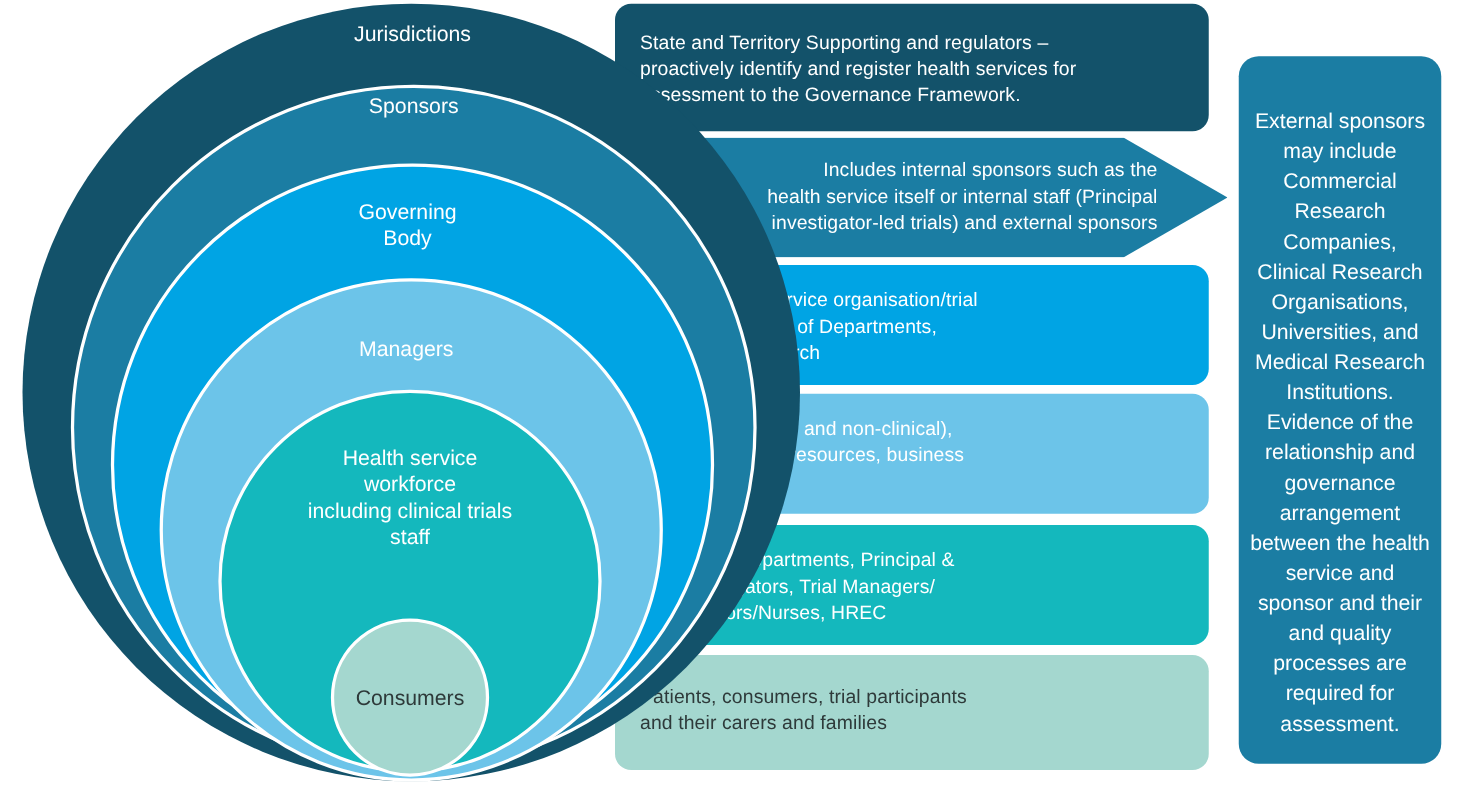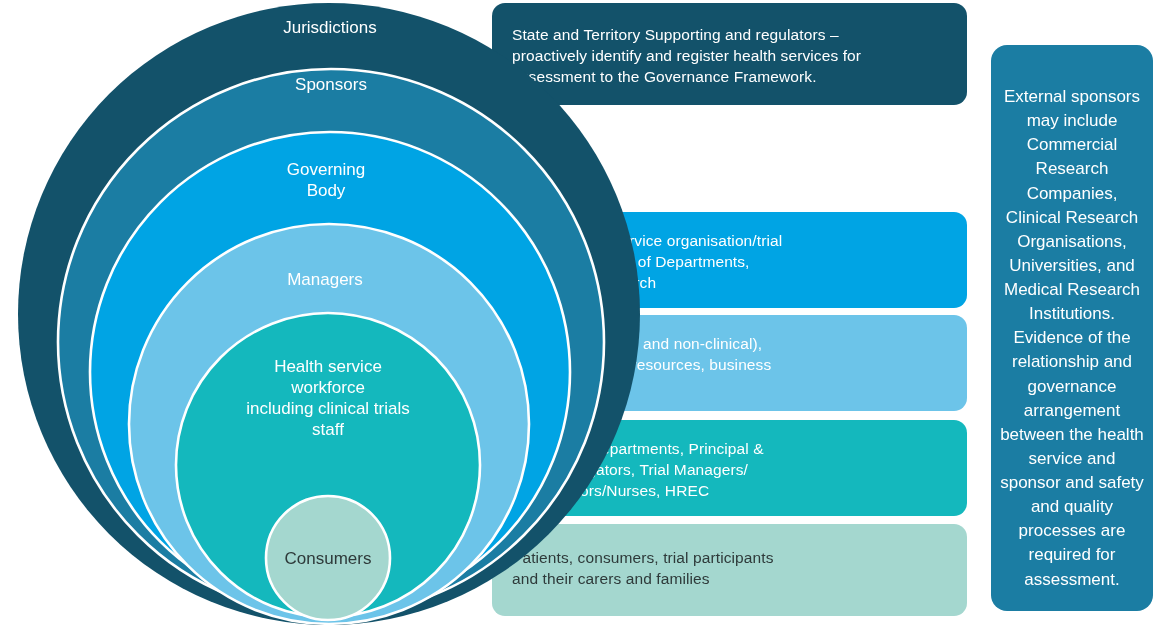--- a/index.html
+++ b/index.html
@@ -133,20 +133,25 @@
 <body>
 
 <div id="stage">
 
   <div class="callout" id="box-jurisdictions">
     <span class="txt">State and Territory Supporting and regulators –
 proactively identify and register health services for
 assessment to the Governance Framework.</span>
   </div>
 
+  <div class="callout" id="box-sponsors">
+    <span class="txt">Includes internal sponsors such as the
+health service itself or internal staff (Principal
+investigator-led trials) and external sponsors</span>
+  </div>
 
   <div class="callout" id="box-governing">
     <span class="txt">Board, Health service organisation/trial
 site, CEO, Heads of Departments,
 Director of Research</span>
   </div>
 
   <div class="callout" id="box-managers">
     <span class="txt">Managers (clinical and non-clinical),
 Finance, Human resources, business
@@ -158,21 +163,21 @@
 sub-investigators, Trial Managers/
 Coordinators/Nurses, HREC</span>
   </div>
 
   <div class="callout" id="box-consumers">
     <span class="txt">Patients, consumers, trial participants
 and their carers and families</span>
   </div>
 
   <div id="panel-external">
-    <span>External sponsors may include Commercial Research Companies, Clinical Research Organisations, Universities, and Medical Research Institutions. Evidence of the relationship and governance arrangement between the health service and sponsor and safety and quality processes are required for assessment.</span>
+    <span>External sponsors may include Commercial Research Companies, Clinical Research Organisations, Universities, and Medical Research Institutions. Evidence of the relationship and governance arrangement between the health service and sponsor and their and quality processes are required for assessment.</span>
   </div>
 
   <svg id="rings" viewBox="0 0 1174 637">
 
     <circle cx="329" cy="314" r="311" fill="#13526a"></circle>
 
     <circle cx="331" cy="342" r="273" fill="#1b7da3" stroke="#ffffff" stroke-width="2.6"></circle>
 
     <circle cx="330" cy="372" r="240" fill="#00a4e4" stroke="#ffffff" stroke-width="2.6"></circle>
 

